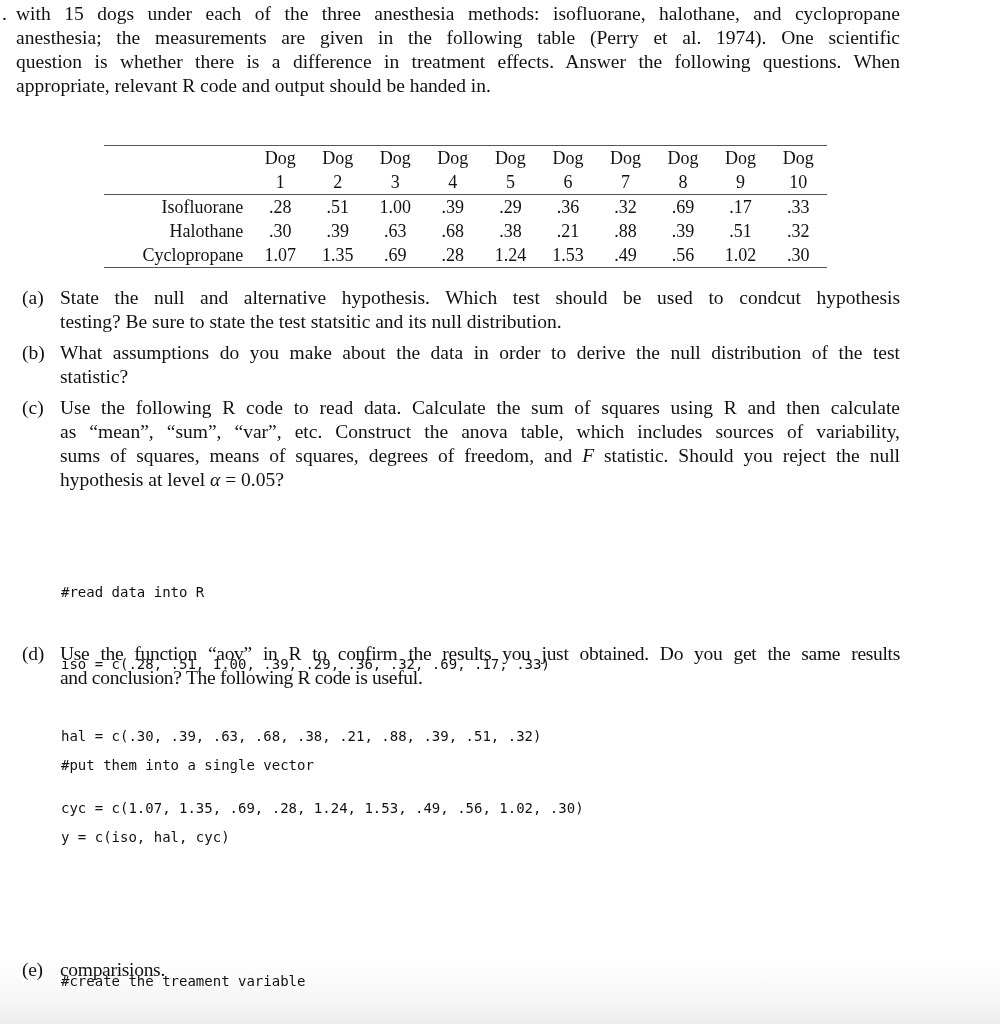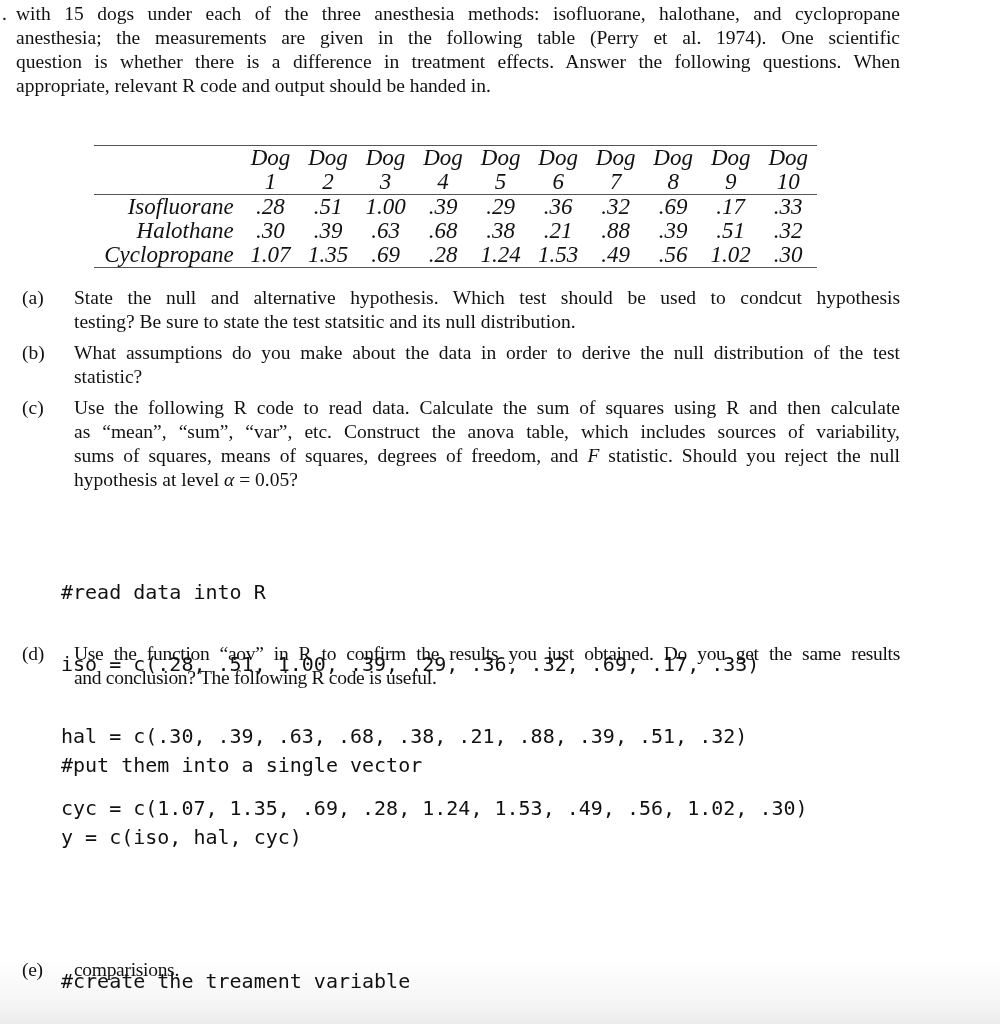--- a/index.html
+++ b/index.html
@@ -40,26 +40,25 @@
   }
   .intro-line.last { text-align-last: left; }
   .lead-dot {
     position: absolute;
     left: 2px; top: 2px;
   }
 
   
   .data-table {
     position: absolute;
-    left: 94px; top: 145px;
+    left: 104px; top: 145px;
     width: 723px;
     border-collapse: collapse;
     font-family: "Liberation Serif", "DejaVu Serif", serif;
-    font-size: 23px;
-    font-style: italic;
+    font-size: 18px;
   }
   .data-table th, .data-table td {
     padding: 0;
     text-align: center;
     height: 24px;
     line-height: 24px;
     font-weight: normal;
   }
   .data-table thead tr.top-rule th { border-top: 1.5px solid #555; }
   .data-table thead tr.sub-head th { border-bottom: 1px solid #555; }
@@ -71,35 +70,35 @@
   .q {
     position: absolute;
     left: 22px;
     width: 878px;
   }
   .q .label {
     position: absolute;
     left: 0; top: 0;
   }
   .q .body {
-    margin-left: 52px;
+    margin-left: 38px;
   }
   .qline {
     display: block;
     white-space: nowrap;
     text-align: justify;
     text-align-last: justify;
   }
   .qline.last { text-align-last: left; }
 
   .code {
     position: absolute;
     left: 61px;
     font-family: "DejaVu Sans Mono", "Liberation Mono", monospace;
-    font-size: 20px;
+    font-size: 14px;
     line-height: 24px;
     white-space: pre;
     color: #111;
   }
   .code .ln { display: block; height: 24px; }
   .code .blank { display: block; height: 24px; }
 
   .condensed {
     font-family: "Liberation Serif", "DejaVu Serif", serif;
     font-size: 19.5px;

